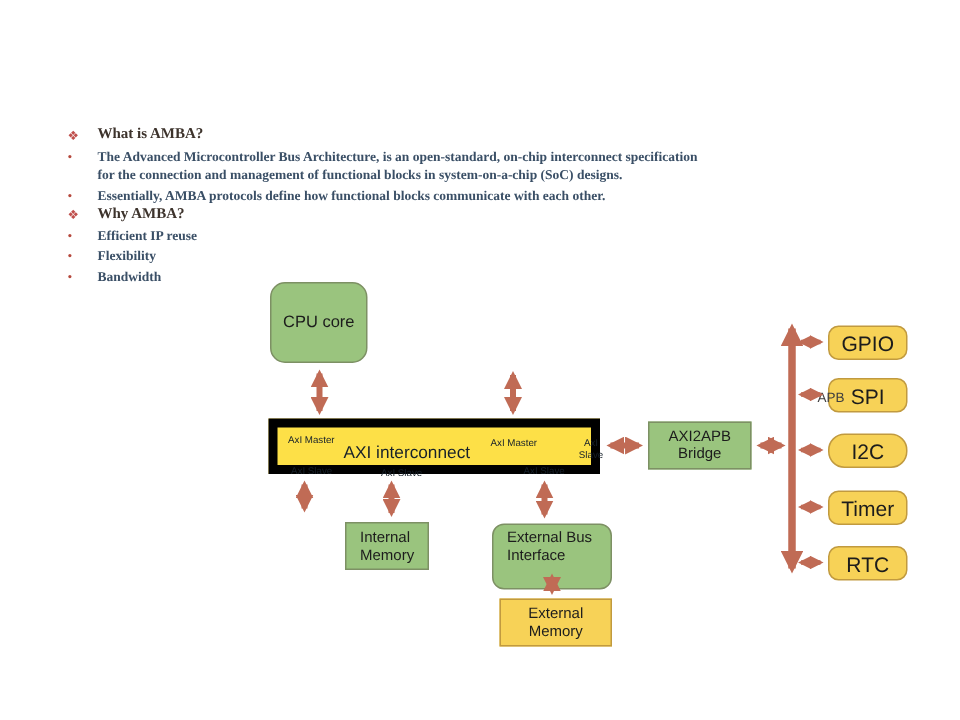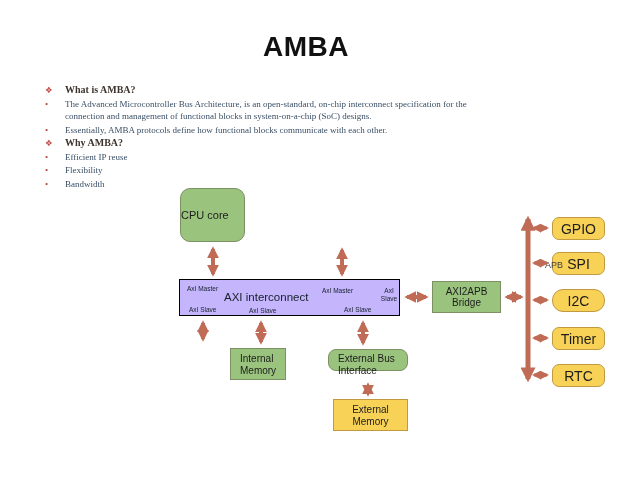--- a/index.html
+++ b/index.html
@@ -11,50 +11,50 @@
   .slide-title{position:absolute;left:0;right:28px;top:31px;text-align:center;
     font-family:"Liberation Sans",sans-serif;font-weight:bold;font-size:28px;
     letter-spacing:.5px;color:#111111;}
 
   
   .bullets{position:absolute;left:45px;top:84px;width:470px;
     font-family:"Liberation Serif",serif;color:#3a4f66;}
   .bullet-row{display:flex;align-items:flex-start;margin-bottom:0.6px;}
   .bullet-marker{flex:0 0 20px;font-size:9px;line-height:12.9px;color:#b5483c;}
   .bullet-row.heading .bullet-marker{color:#c0504d;font-size:8.5px;}
-  .bullet-text{font-size:9px;line-height:12.9px;max-width:410px;}
+  .bullet-text{font-size:9px;line-height:12.9px;max-width:410px;font-weight:bold;}
   .bullet-row.heading .bullet-text{font-weight:bold;font-size:10px;color:#3d332c;}
 
   
   .box{position:absolute;box-sizing:border-box;color:#1c1c1c;
        font-family:"Liberation Sans",sans-serif;}
   .green{background:#9ac47e;border:1.5px solid #7d9064;}
-  .blue{background:#c4b5fd;border:1px solid #000000;}
+  .blue{background:#fde047;border:6px solid #000000;}
   .yellow{background:#f7d257;border:1.5px solid #c19a3f;}
 
   #cpu-core{left:180px;top:188px;width:65px;height:54px;border-radius:10px;
-    display:flex;align-items:center;font-size:11px;}
+    display:flex;align-items:center;justify-content:center;font-size:11px;}
 
   #interconnect{left:179px;top:279px;width:221px;height:37px;font-size:6.5px;}
   #interconnect .pl{position:absolute;white-space:nowrap;color:#16202a;}
   .ic-title{left:44px;top:11px;font-size:11.5px;}
   .pl-ml{left:7px;top:5px;}
   .pl-mr{left:142px;top:7px;}
   .pl-sr{left:199px;top:7px;width:20px;text-align:center;line-height:7.5px;white-space:normal !important;}
   .pl-sbl{left:9px;top:26px;}
   .pl-sbc{left:69px;top:27px;}
   .pl-sbr{left:164px;top:26px;}
 
   #bridge{left:432px;top:281px;width:69px;height:32px;display:flex;align-items:center;
     justify-content:center;text-align:center;font-size:10px;line-height:11px;}
 
   #internal-memory{left:230px;top:348px;width:56px;height:32px;
     font-size:10px;line-height:12px;padding:4px 0 0 9px;}
 
-  #ebi{left:328px;top:349px;width:80px;height:22px;border-radius:8px;
+  #ebi{left:328px;top:349px;width:80px;height:44px;border-radius:8px;
     font-size:10px;line-height:12px;padding:3px 0 16px 9px;}
 
   #external-memory{left:333px;top:399px;width:75px;height:32px;text-align:center;
     font-size:10px;line-height:12px;padding:4px 4px 0 4px;}
 
   .peripheral{left:552px;width:53px;height:23px;border-radius:7px;
     display:flex;align-items:center;justify-content:center;font-size:14px;}
   #p-gpio{top:217px;} #p-spi{top:252px;} #p-i2c{top:289px;border-radius:11px;}
   #p-timer{top:327px;} #p-rtc{top:364px;}
 
@@ -64,21 +64,20 @@
   .arr{stroke:#c06b55;fill:none;}
   .a4{stroke-width:4;}
   .a3{stroke-width:3;}
   .abus{stroke-width:5;}
 </style>
 </head>
 <body>
 
 <div class="slide">
 
-  <div class="slide-title">AMBA</div>
 
   <div class="bullets">
     <div class="bullet-row heading">
       <span class="bullet-marker">❖</span>
       <span class="bullet-text">What is AMBA?</span>
     </div>
     <div class="bullet-row">
       <span class="bullet-marker">•</span>
       <span class="bullet-text">The Advanced Microcontroller Bus Architecture, is an open-standard, on-chip interconnect specification for the connection and management of functional blocks in system-on-a-chip (SoC) designs.</span>
     </div>

